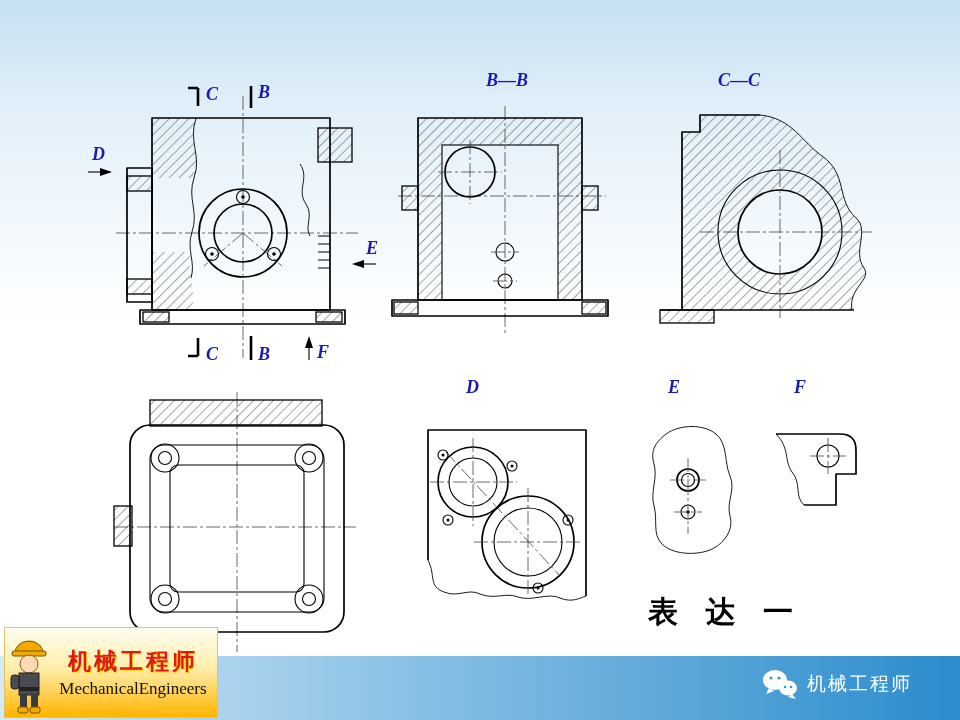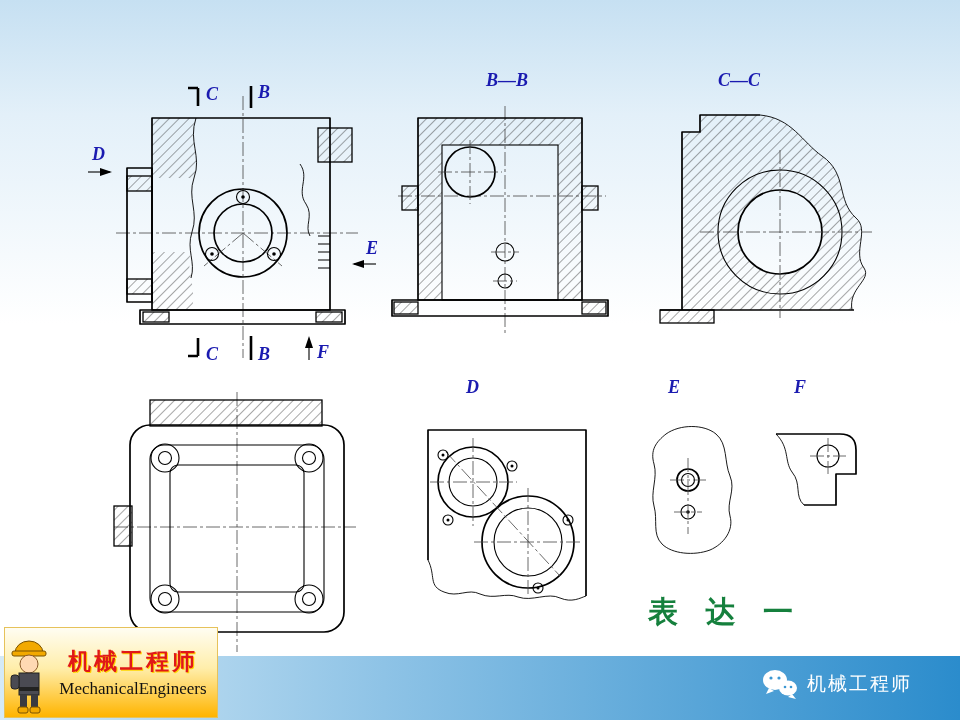--- a/index.html
+++ b/index.html
@@ -15,21 +15,21 @@
   .ol{fill:none;stroke:#000;stroke-width:1.7;stroke-linejoin:round;}
   .th{fill:none;stroke:#000;stroke-width:1.1;}
   .sec{fill:none;stroke:#000;stroke-width:2.6;}
   .cl{fill:none;stroke:#444;stroke-width:0.8;stroke-dasharray:14 3 3 3;}
   .wv{fill:none;stroke:#000;stroke-width:0.9;}
   .ht{fill:url(#hatch);stroke:none;}
   .hts{fill:url(#hatch);stroke:#000;stroke-width:1.3;}
   .caption{
     position:absolute;left:648px;top:592px;z-index:3;
     font-family:"Liberation Serif",serif;font-weight:bold;
-    font-size:30px;letter-spacing:10px;color:#15803d;white-space:nowrap;
+    font-size:30px;letter-spacing:10px;color:#000000;white-space:nowrap;
   }
   .footer{
     position:absolute;left:0;top:656px;width:960px;height:64px;z-index:1;
     background:linear-gradient(90deg,#d5eaf7 0%,#8ec3e6 40%,#2b8ccc 100%);
   }
   .brand{
     position:absolute;left:762px;top:668px;z-index:2;
     display:flex;align-items:center;gap:9px;
   }
   .brand-text{color:#ffffff;font-size:19px;letter-spacing:2px;}

